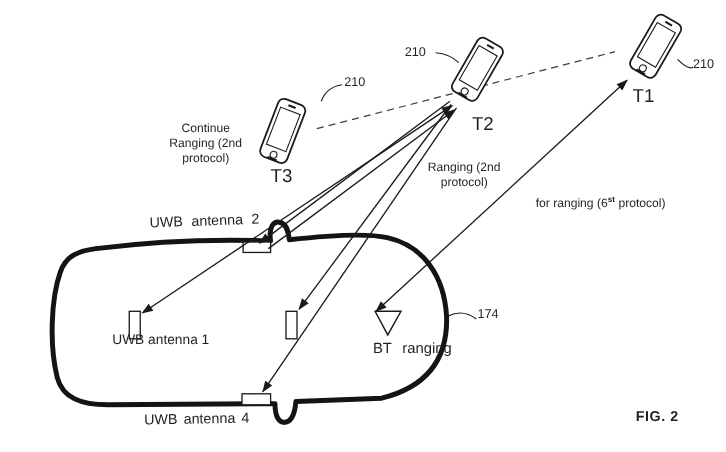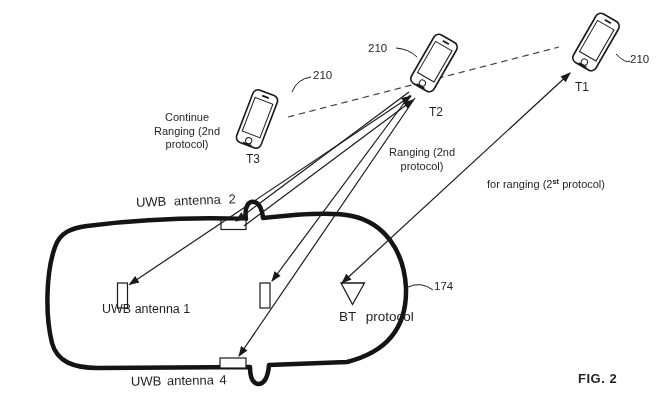--- a/index.html
+++ b/index.html
@@ -7,21 +7,21 @@
     position:relative;width:660px;height:411px;background:#ffffff;overflow:hidden;
     font-family:"Liberation Sans",sans-serif;
   }
   #art{position:absolute;left:0;top:0;}
   .t{
     position:absolute;color:#231f20;white-space:nowrap;
     font-family:"Liberation Sans",sans-serif;font-size:11px;line-height:13.5px;
   }
   .tc{text-align:center;white-space:normal;}
   .ref{font-size:11.5px;}
-  .tag{font-size:12px;}
+  .tag{font-size:17px;}
   .ant{font-size:12.5px;}
   .ant2{font-size:13px;word-spacing:4px;transform:rotate(-2deg);}
   .ant4{font-size:13px;word-spacing:2px;transform:rotate(-1deg);}
   .bt{font-size:13.5px;word-spacing:6px;}
   .fig{font-size:13px;font-weight:700;letter-spacing:.5px;padding-left:16px;}
   sup.sup{font-size:7.5px;vertical-align:4px;font-weight:bold;}
 </style>
 </head>
 <body>
 
@@ -87,31 +87,31 @@
     <div>Ranging (2nd</div>
     <div>protocol)</div>
   </div>
 
   <div class="t tc" style="left:377px;top:146px;width:90px;">
     <div>Ranging (2nd</div>
     <div>protocol)</div>
   </div>
 
   <div class="t tc" style="left:476px;top:175px;width:140px;">
-    <div><span>for ranging (2</span><sup class="sup">st</sup><span> protocol)</span></div>
+    <div><span>for ranging (6</span><sup class="sup">st</sup><span> protocol)</span></div>
   </div>
 
   <div class="t tag" style="left:246px;top:153px;">T3</div>
   <div class="t tag" style="left:429px;top:106px;">T2</div>
   <div class="t tag" style="left:575px;top:81px;">T1</div>
 
   <div class="t ref" style="left:313px;top:69px;">210</div>
   <div class="t ref" style="left:368px;top:42px;">210</div>
   <div class="t ref" style="left:630px;top:53px;">210</div>
   <div class="t ref" style="left:434px;top:280px;">174</div>
 
   <div class="t ant2" style="left:136px;top:194px;">UWB antenna 2</div>
   <div class="t ant" style="left:102px;top:303px;">UWB antenna 1</div>
   <div class="t ant4" style="left:131px;top:374px;">UWB antenna 4</div>
-  <div class="t bt" style="left:339px;top:310px;">BT protocol</div>
+  <div class="t bt" style="left:339px;top:310px;">BT ranging</div>
 
   <div class="t fig" style="left:562px;top:372px;">FIG. 2</div>
 </div>
 
 </body></html>

